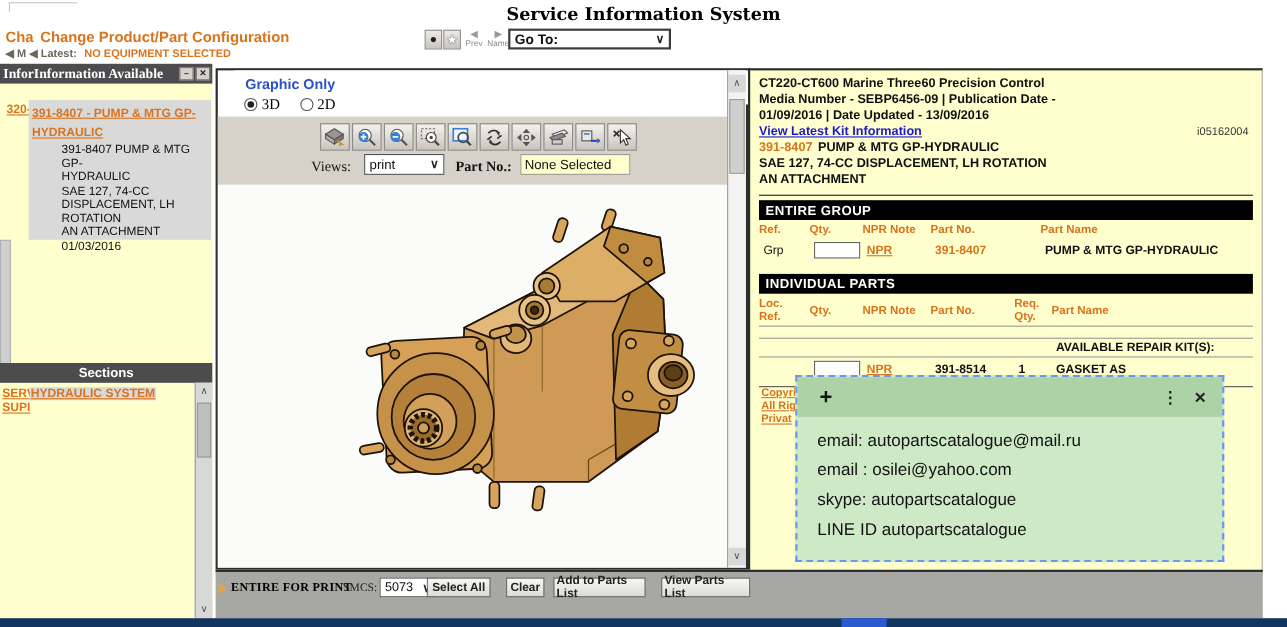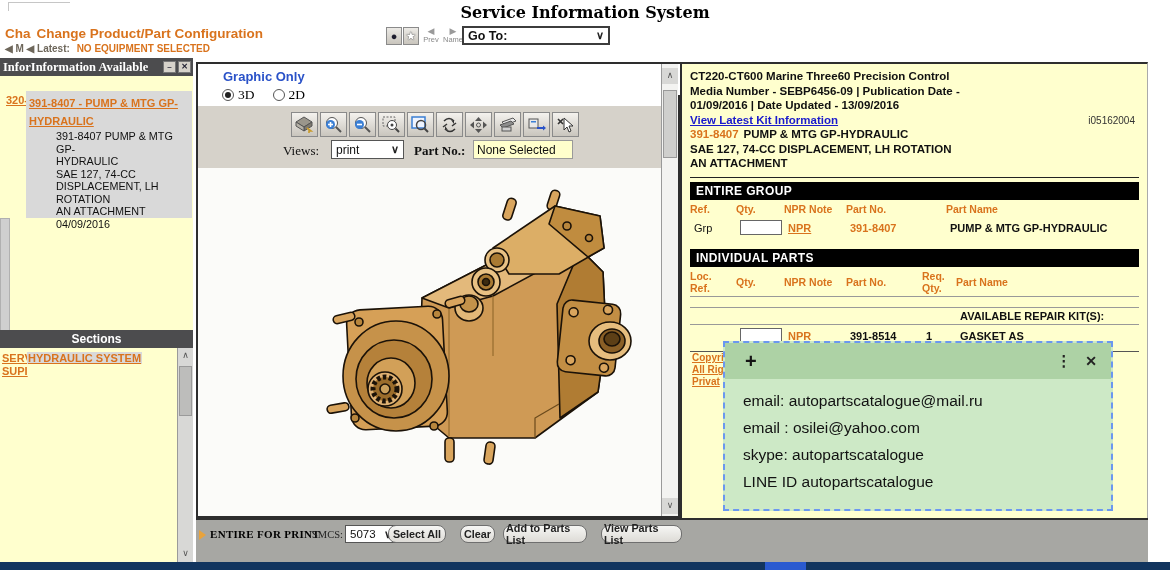--- a/index.html
+++ b/index.html
@@ -133,21 +133,21 @@
     border-top:2px solid #2e2e2e; }
   #fmt-arrow { position:absolute; left:3px; top:10px; width:0; height:0;
     border-left:7px solid #e8a33d; border-top:5px solid transparent; border-bottom:5px solid transparent; }
   #fmt-label { position:absolute; left:14px; top:8px; font-family:"Liberation Serif",serif;
     font-weight:bold; font-size:11px; color:#000; letter-spacing:0.3px; }
   #smcs-label { position:absolute; left:116px; top:9px; font-family:"Liberation Serif",serif;
     font-size:10.5px; color:#222; }
   #smcs-select { position:absolute; left:149px; top:5px; width:52px; height:18px;
     border:1px solid #555; font-weight:normal; font-size:11.5px; }
   .bar-btn { position:absolute; top:5px; height:18px; background:linear-gradient(#f6f6f4,#dddbd6);
-    border:1px solid #6f6f6f; border-radius:8px; font-size:10.8px; font-weight:bold; color:#222;
+    border:1px solid #6f6f6f; border-radius:0; font-size:10.8px; font-weight:bold; color:#222;
     display:flex; align-items:center; justify-content:center; padding:0 2px; }
   #btn-select-all { left:192px; width:58px; }
   #btn-clear { left:264px; width:35px; }
   #btn-add { left:307px; width:84px; }
   #btn-view { left:405px; width:81px; }
 
   
   #taskbar { left:0; top:562px; width:1170px; height:8px; background:#12355f; }
   #taskbar-item { position:absolute; left:765px; top:0; width:41px; height:8px; background:#2a5ad0; }
 </style>
@@ -192,21 +192,21 @@
     <span class="olink" id="sb-ref">320-</span>
     <div id="sb-item">
       <span class="olink">391-8407 - PUMP &amp; MTG GP-HYDRAULIC</span>
       <div class="desc">
         <div>391-8407 PUMP &amp; MTG GP-</div>
         <div>HYDRAULIC</div>
         <div>SAE 127, 74-CC</div>
         <div>DISPLACEMENT, LH</div>
         <div>ROTATION</div>
         <div>AN ATTACHMENT</div>
-        <div>04/09/2016</div>
+        <div>01/03/2016</div>
       </div>
     </div>
     <div id="sb-leftstrip"></div>
     <div class="dark-bar" id="sections-bar">
       <span>Sections</span>
     </div>
     <div id="sections-list">
       <span class="olink" id="sec-frag">SERV</span>
       <span class="olink" id="sec-link">HYDRAULIC SYSTEM</span>
       <span class="olink" id="sec-frag2">SUPI</span>

